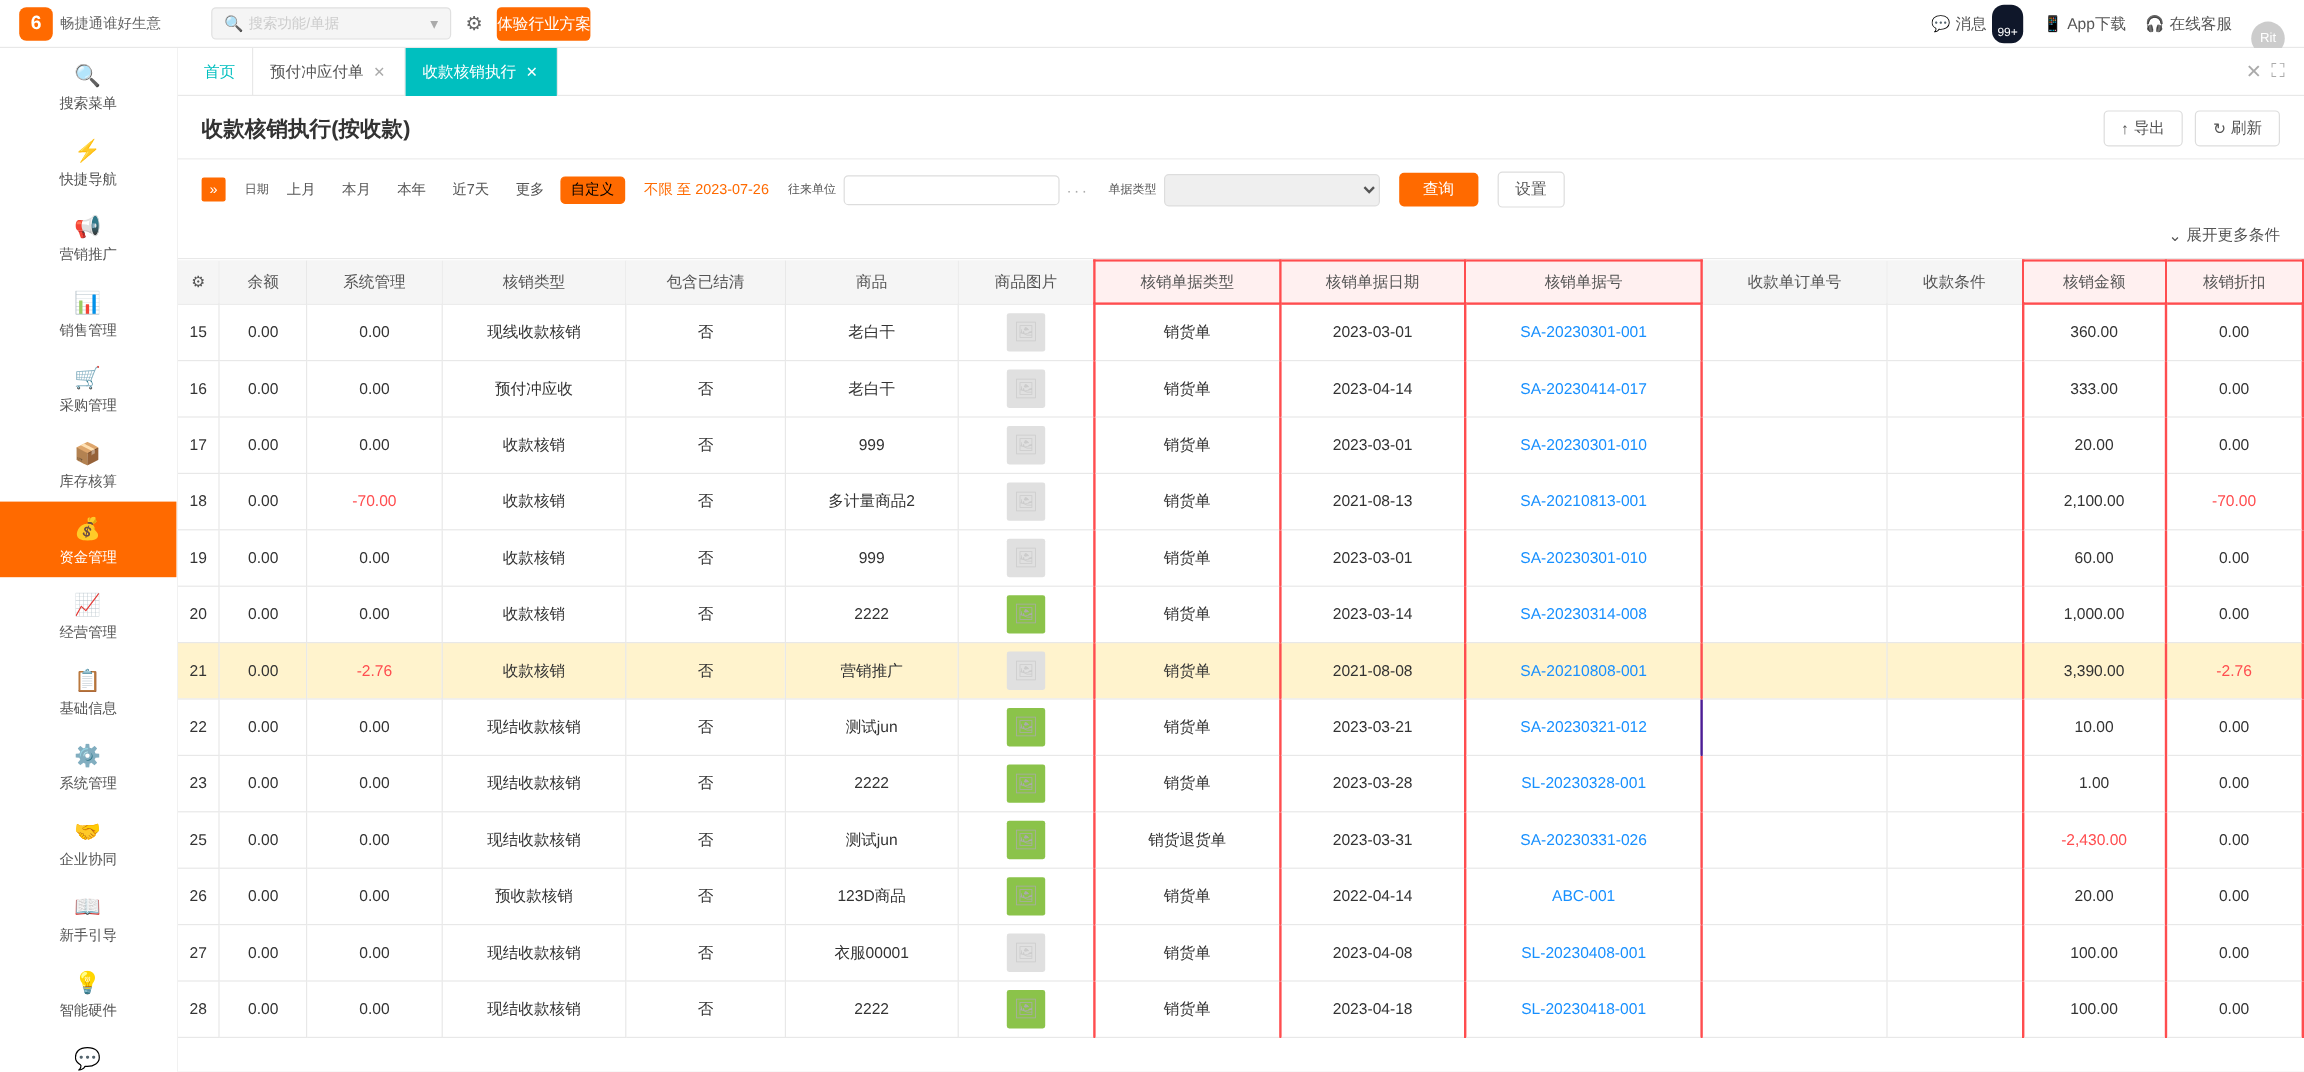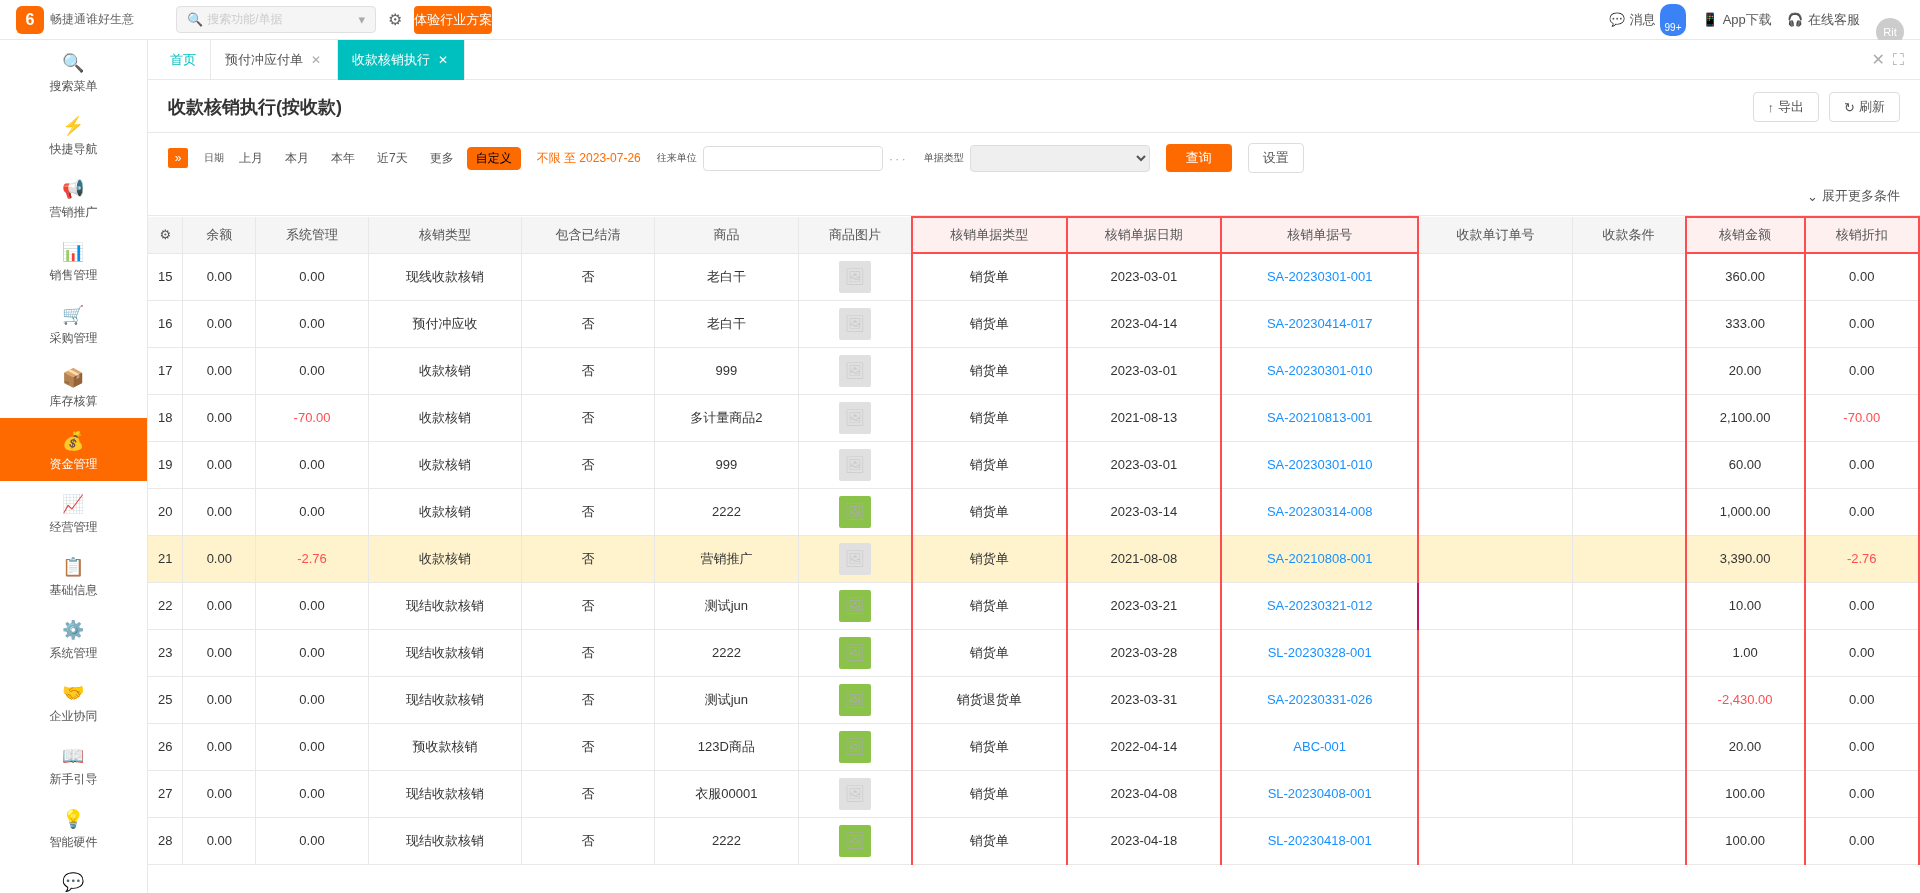--- a/index.html
+++ b/index.html
@@ -7,21 +7,21 @@
 
     
     .top-bar { height: 40px; background: #fff; display: flex; align-items: center; padding: 0 16px; border-bottom: 1px solid #e8e8e8; gap: 12px; }
     .top-bar-logo { display: flex; align-items: center; gap: 6px; width: 148px; }
     .logo-icon { width: 28px; height: 28px; background: #ff6a00; border-radius: 6px; display: flex; align-items: center; justify-content: center; color: #fff; font-size: 16px; font-weight: bold; }
     .logo-text { font-size: 12px; color: #666; line-height: 1.2; }
     .search-input-area { background: #f5f5f5; border: 1px solid #e0e0e0; border-radius: 4px; padding: 4px 10px; width: 200px; font-size: 13px; color: #999; display: flex; align-items: center; gap: 4px; }
     .btn-solution { background: #ff6a00; color: #fff; border: none; border-radius: 4px; padding: 5px 0; font-size: 13px; cursor: pointer; }
     .top-bar-right { display: flex; align-items: center; gap: 16px; margin-left: auto; }
     .top-bar-right-item { display: flex; align-items: center; gap: 4px; font-size: 13px; color: #555; cursor: pointer; }
-    .badge { background: #3b82f6; color: #fff; border-radius: 10px; font-size: 10px; padding: 16px 5px; height: 28px; line-height: 16px; }
+    .badge { background: #0f172a; color: #fff; border-radius: 10px; font-size: 10px; padding: 16px 5px; height: 28px; line-height: 16px; }
     .top-bar-avatar { width: 28px; height: 28px; background: #ccc; border-radius: 50%; display: flex; align-items: center; justify-content: center; color: #fff; font-size: 11px; margin-top: 24px; }
 
     
     .layout { display: flex; height: calc(100vh - 40px); }
 
     
     .sidebar { width: 148px; background: #fff; border-right: 1px solid #e8e8e8; display: flex; flex-direction: column; overflow-y: auto; flex-shrink: 0; }
     .sidebar-item { display: flex; flex-direction: column; align-items: center; padding: 12px 0 8px; cursor: pointer; color: #555; font-size: 12px; gap: 4px; transition: background 0.2s; }
     .sidebar-item.active { background: #ff6a00; color: #fff; }
     .sidebar-item.active .sidebar-icon { color: #fff; }
@@ -387,21 +387,21 @@
               <tr>
       <td>22</td>
       <td>0.00</td>
       <td>0.00</td>
       <td>现结收款核销</td>
       <td>否</td>
       <td>测试jun</td>
       <td><div class="thumb thumb-colored" style="margin:auto;">🖼</div></td>
       <td style="border-left: 2px solid #ff4d4f; border-right: 2px solid #ff4d4f;">销货单</td>
       <td style="border-left: 2px solid #ff4d4f; border-right: 2px solid #ff4d4f;">2023-03-21</td>
-      <td style="border-left: 2px solid #ff4d4f; border-right: 2px solid #be185d;"><a class="link-text">SA-20230321-012</a></td>
+      <td style="border-left: 2px solid #ff4d4f; border-right: 2px solid #4c1d95;"><a class="link-text">SA-20230321-012</a></td>
       <td></td>
       <td></td>
       <td style="border-left: 2px solid #ff4d4f; border-right: 2px solid #ff4d4f;">10.00</td>
       <td style="border-left: 2px solid #ff4d4f; border-right: 2px solid #ff4d4f;">0.00</td>
     </tr>
               <tr>
       <td>23</td>
       <td>0.00</td>
       <td>0.00</td>
       <td>现结收款核销</td>

